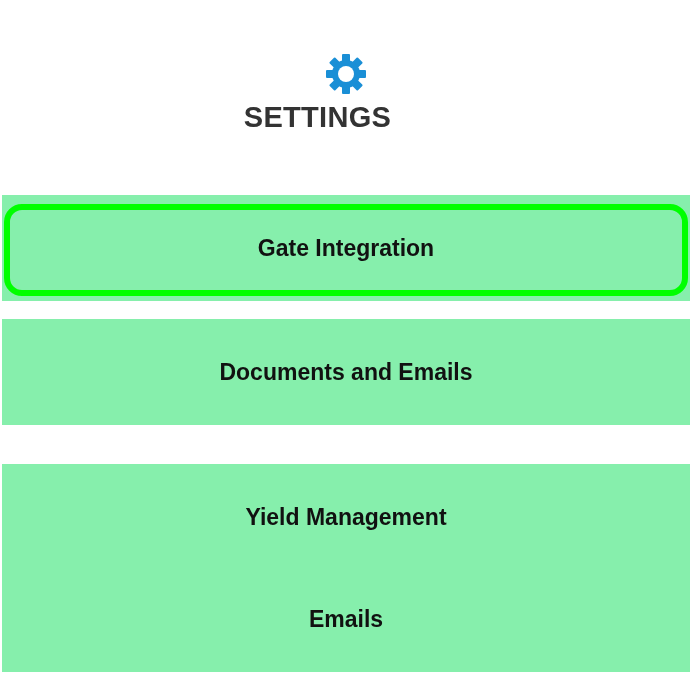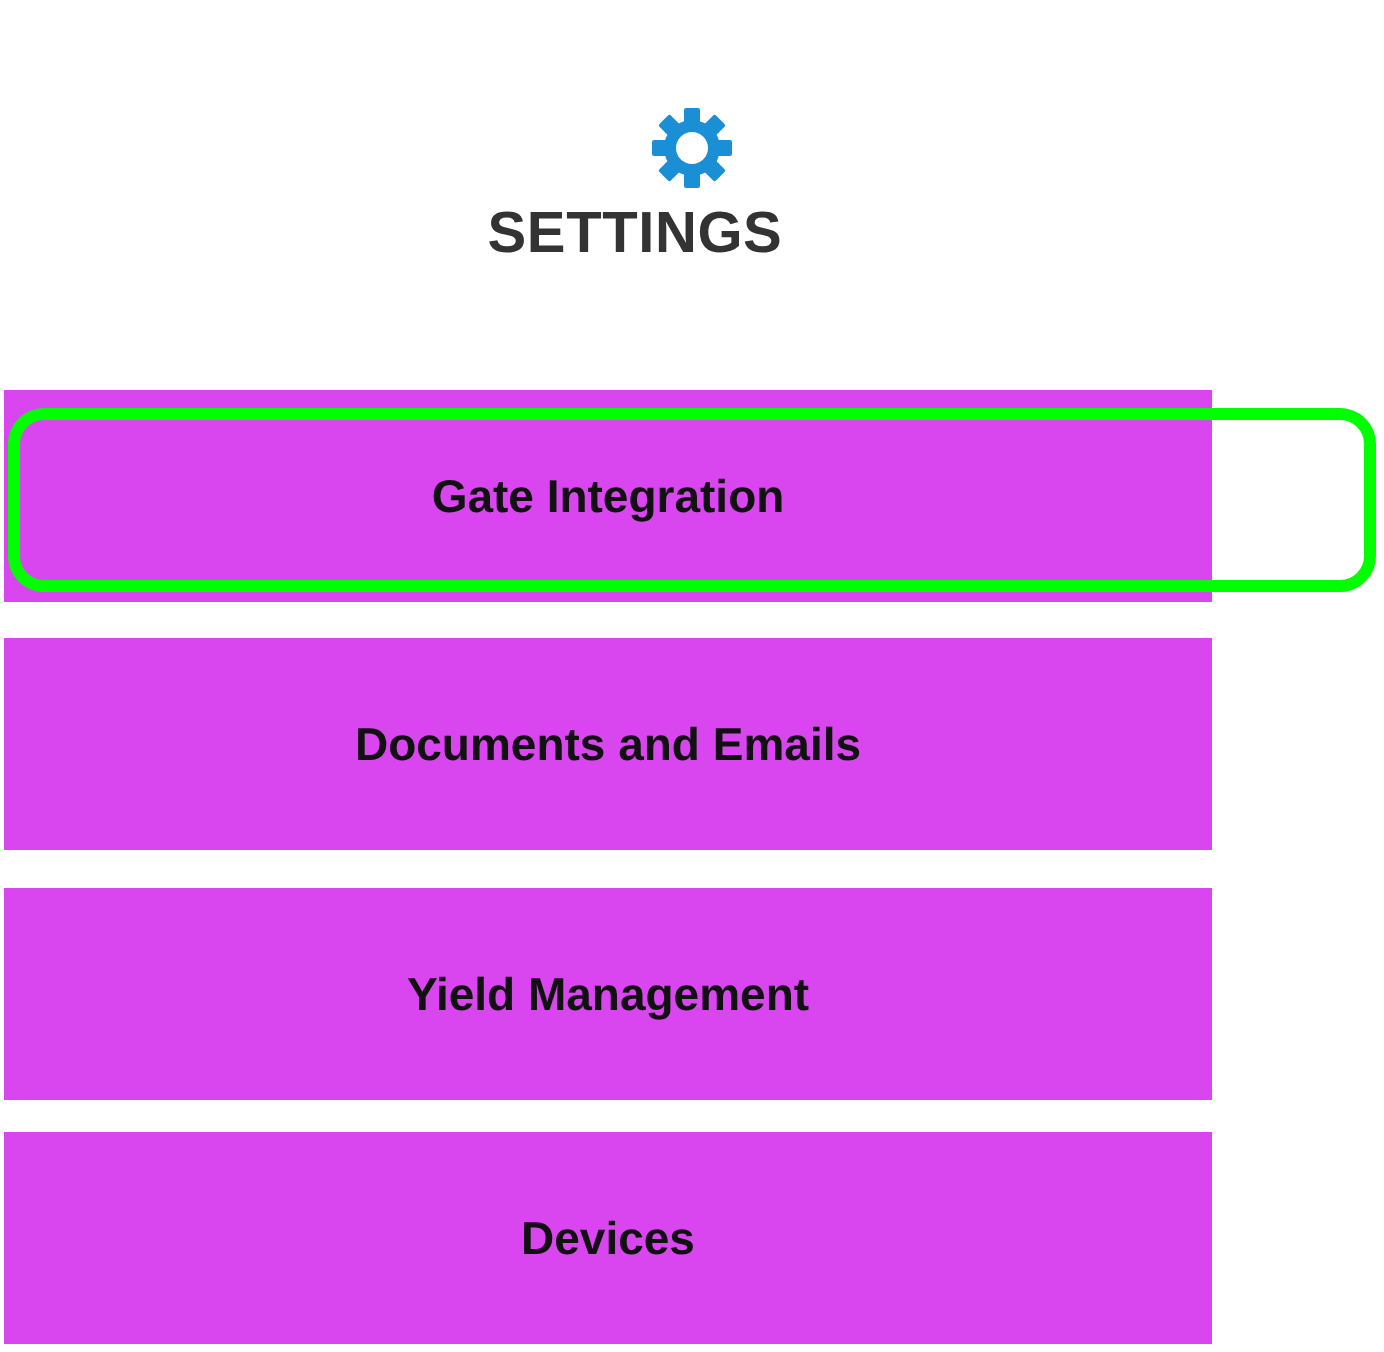--- a/index.html
+++ b/index.html
@@ -7,21 +7,21 @@
     width: 692px; height: 676px; background: #ffffff; position: relative; overflow: hidden;
     font-family: "Liberation Sans", sans-serif;
   }
   .header { position: absolute; left: 0; top: 0; width: 692px; text-align: center; }
   .gear { position: absolute; left: 325px; top: 53px; width: 42px; height: 42px; }
   .title {
     position: absolute; left: 0; top: 101px; width: 635px; text-align: center;
     font-size: 29px; font-weight: bold; color: #333333; letter-spacing: 0.3px;
   }
   .menu-btn {
-    position: absolute; left: 2px; width: 604px; height: 106px; background: #d946ef;
+    position: absolute; left: 2px; width: 688px; height: 106px; background: #86efac;
     display: flex; align-items: center; justify-content: center; box-sizing: border-box;
     cursor: pointer;
   }
   .menu-btn span { font-size: 23px; font-weight: bold; color: #111111; }
   .focus-ring {
     position: absolute; left: 4px; top: 204px; width: 684px; height: 92px;
     border: 6px solid #00ff00; border-radius: 18px; box-sizing: border-box; pointer-events: none;
   }
 </style>
 </head>
@@ -47,19 +47,19 @@
 
 <div class="menu-btn" style="top:195px;">
   <span>Gate Integration</span>
 </div>
 <div class="focus-ring"></div>
 
 <div class="menu-btn" style="top:319px;text-align:center;">
   <span>Documents and Emails</span>
 </div>
 
-<div class="menu-btn" style="top:444px;">
+<div class="menu-btn" style="top:464px;">
   <span>Yield Management</span>
 </div>
 
 <div class="menu-btn" style="top:566px;">
-  <span>Devices</span>
+  <span>Emails</span>
 </div>
 
 </body></html>

